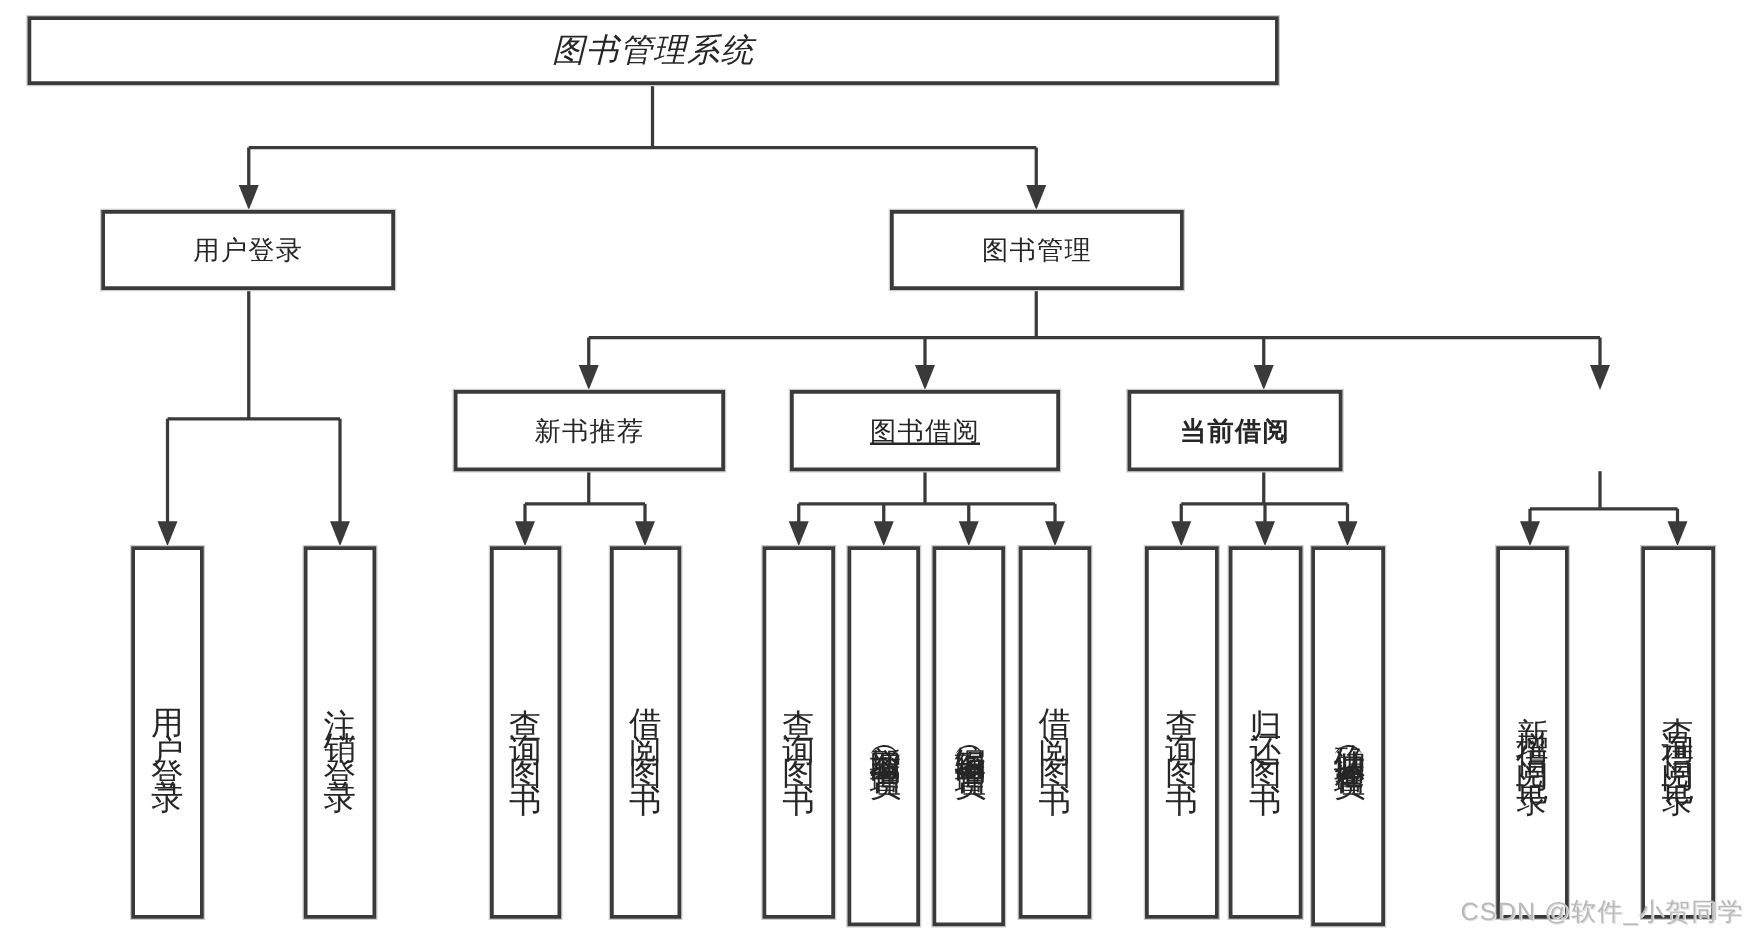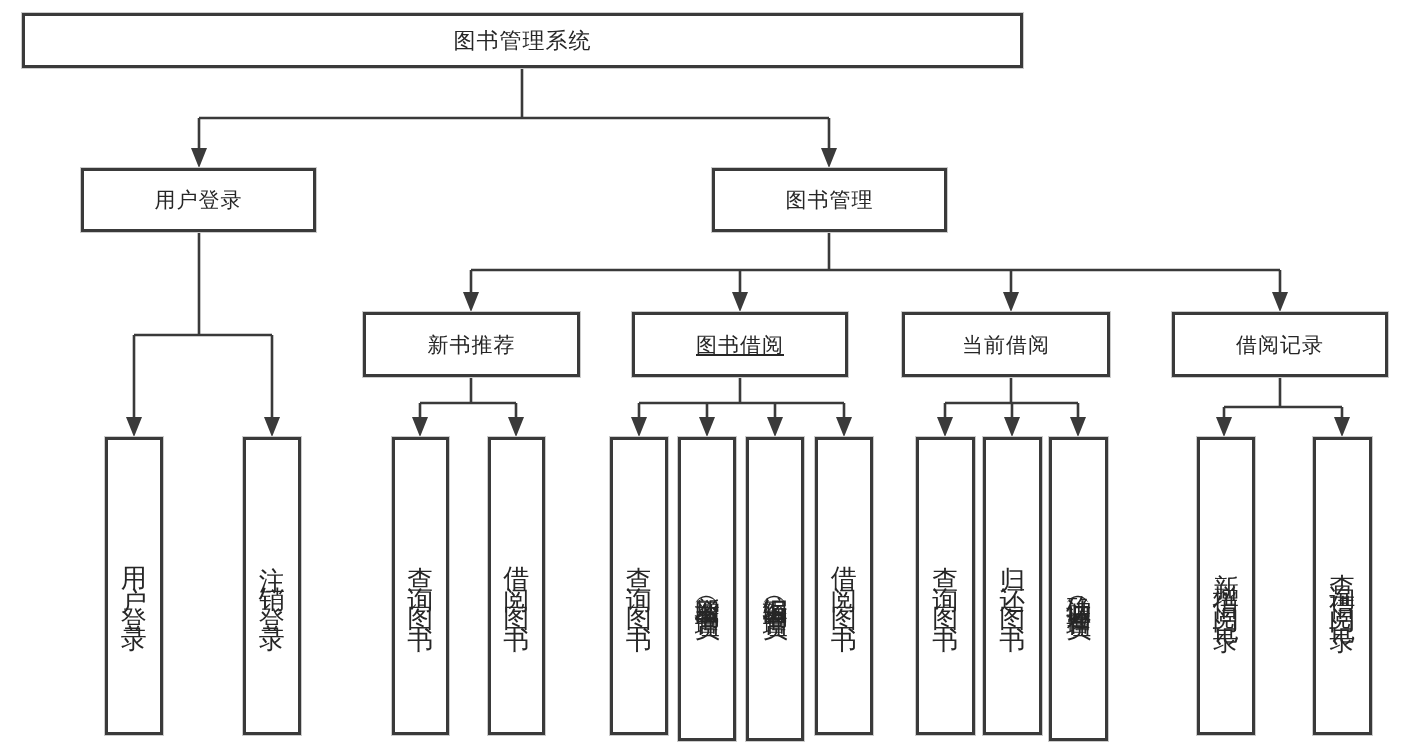--- a/index.html
+++ b/index.html
@@ -17,21 +17,21 @@
     position: absolute;
     box-sizing: border-box;
     border: 3px solid #3a3a3a;
     background: #ffffff;
     display: flex;
     align-items: center;
     justify-content: center;
     box-shadow: 0 0 0 1px #cccccc;
   }
   .hnode { font-size: 21px; letter-spacing: 1px; }
-  .root  { font-size: 22px; }
+  .root  { font-size: 26px; font-style: italic; }
   .vnode span {
     writing-mode: vertical-rl;
     text-orientation: mixed;
     font-size: 26px;
     line-height: 1.1;
   }
   .ls4 span { letter-spacing: 20px; }
   .ls6 span { letter-spacing: 11px; }
   .ls9 span { letter-spacing: 3px; font-size: 25px; }
   .watermark {
@@ -98,25 +98,22 @@
   <div class="node hnode" style="left:363px; top:312px; width:217px; height:65px;">
     <span>新书推荐</span>
   </div>
 
   <div class="node hnode" style="left:712px; top:168px; width:235px; height:64px;">
     <span>图书管理</span>
   </div>
   <div class="node hnode" style="left:632px; top:312px; width:216px; height:65px;text-decoration:underline;">
     <span>图书借阅</span>
   </div>
-  <div class="node hnode" style="left:902px; top:312px; width:208px; height:65px;">
+  <div class="node hnode" style="left:902px; top:312px; width:172px; height:65px;font-weight:bold;">
     <span>当前借阅</span>
-  </div>
-  <div class="node hnode" style="left:1172px; top:312px; width:216px; height:65px;">
-    <span>借阅记录</span>
   </div>
 
   <div class="node vnode ls4" style="left:105px; top:437px; width:58px; height:298px;">
     <span>用户登录</span>
   </div>
   <div class="node vnode ls4" style="left:243px; top:437px; width:58px; height:298px;">
     <span>注销登录</span>
   </div>
 
   <div class="node vnode ls4" style="left:392px; top:437px; width:57px; height:298px;">
@@ -149,13 +146,14 @@
     <span>确认归还（管理员）</span>
   </div>
 
   <div class="node vnode ls6" style="left:1197px; top:437px; width:58px; height:298px;">
     <span>新增借阅记录</span>
   </div>
   <div class="node vnode ls6" style="left:1313px; top:437px; width:59px; height:298px;">
     <span>查询借阅记录</span>
   </div>
 
+  <div class="watermark">CSDN @软件_小贺同学</div>
 </div>
 
 </body></html>

